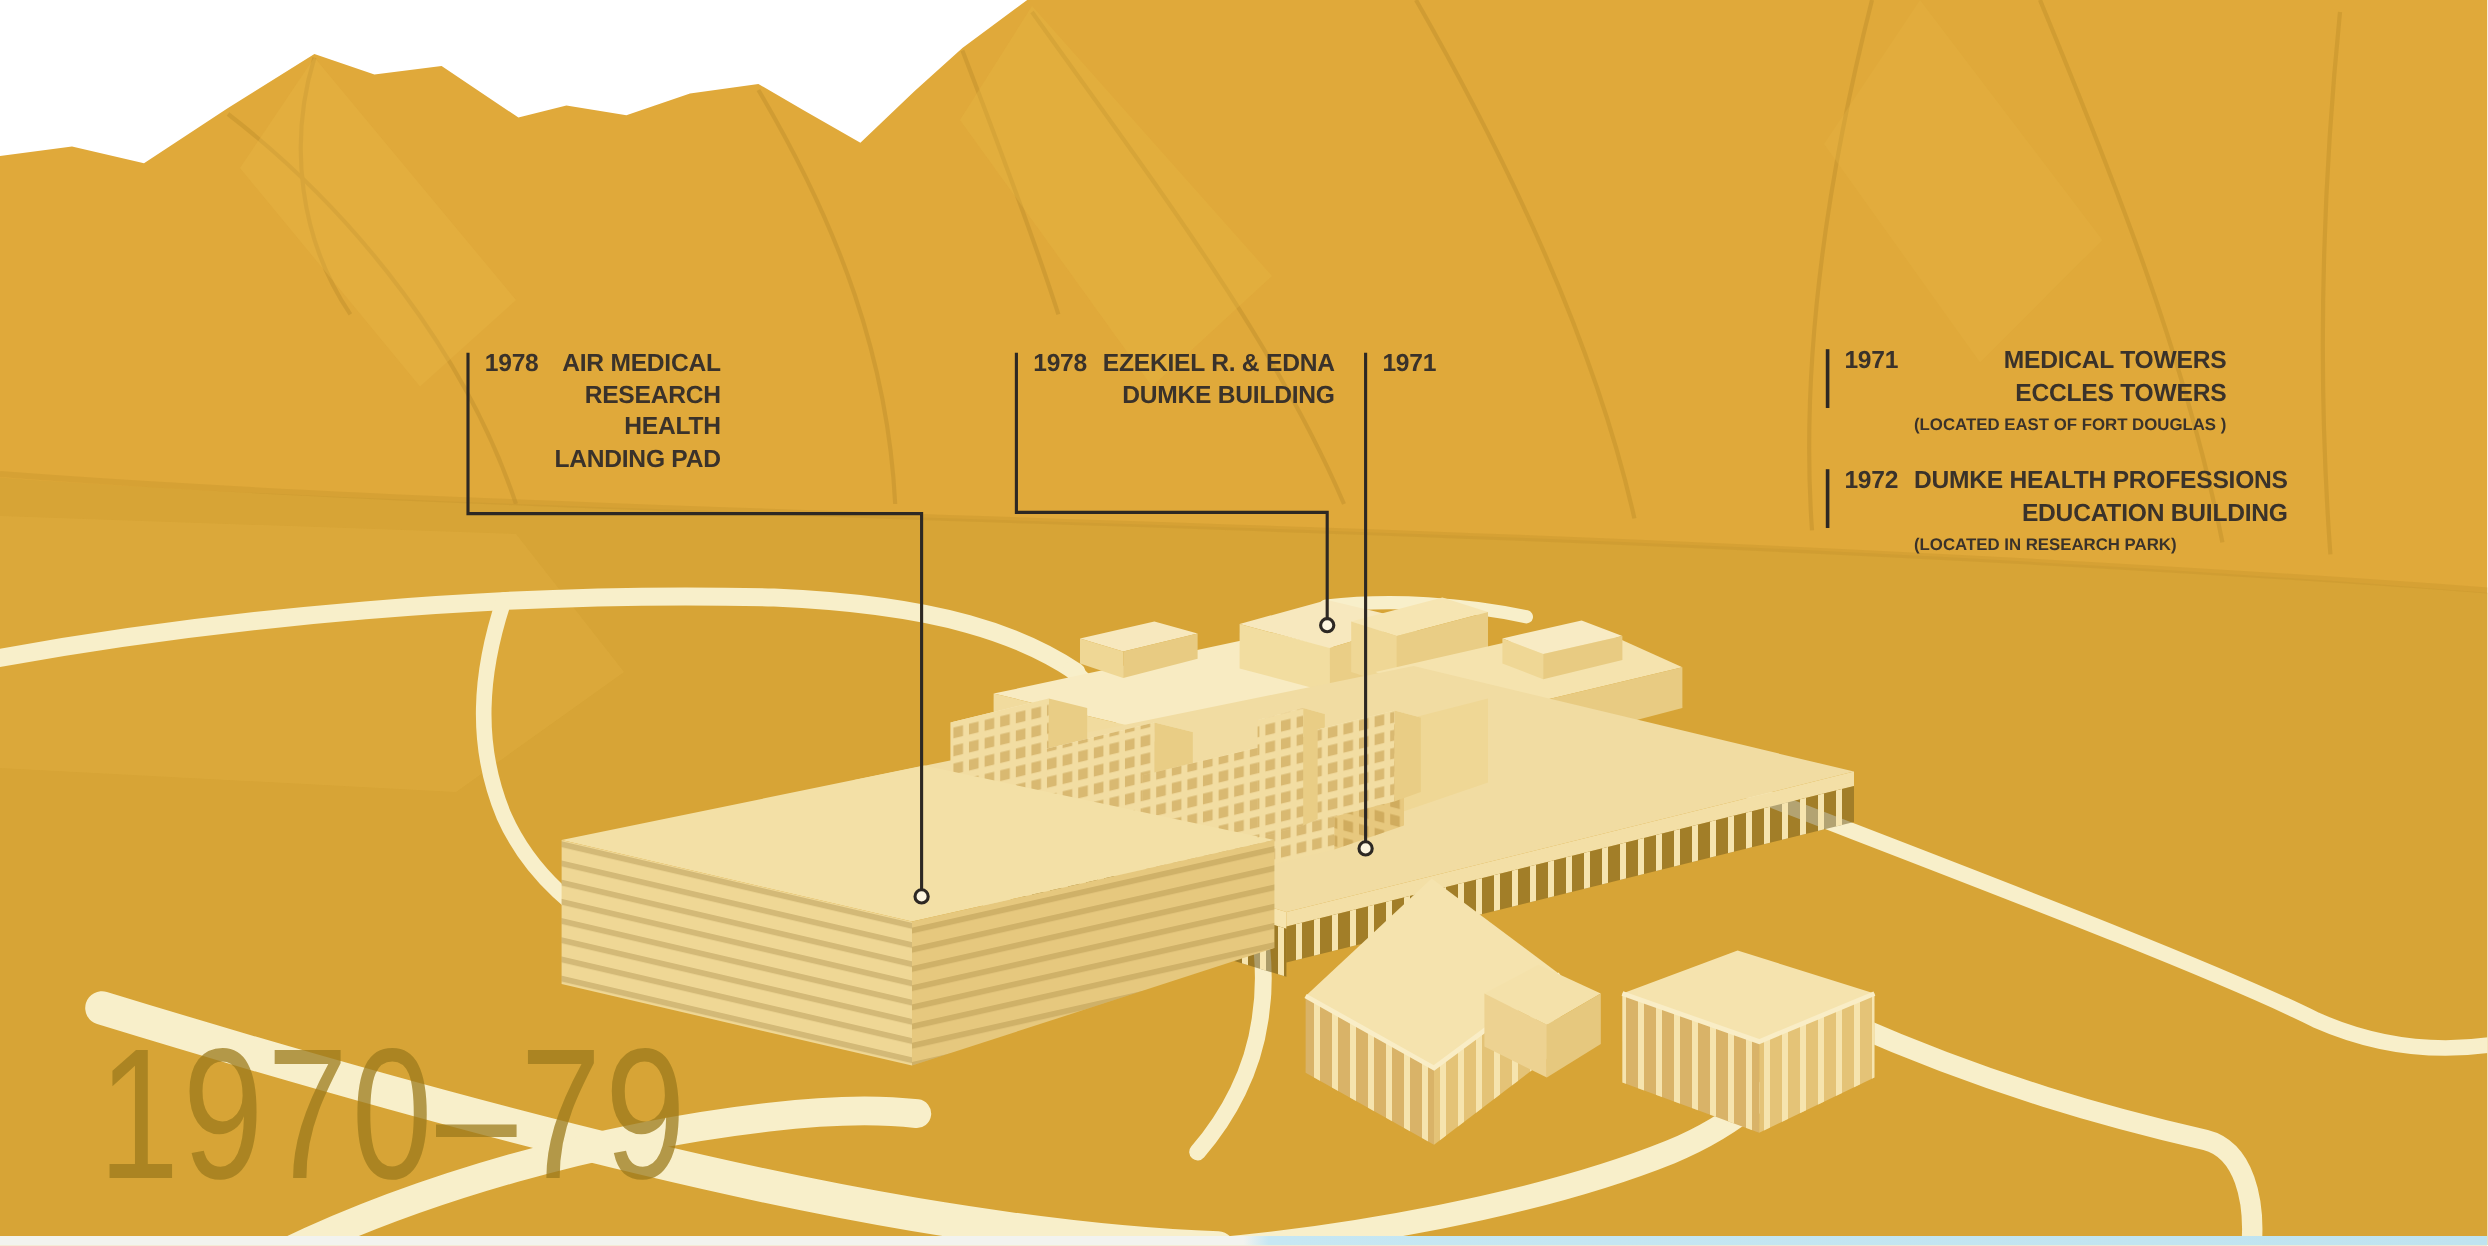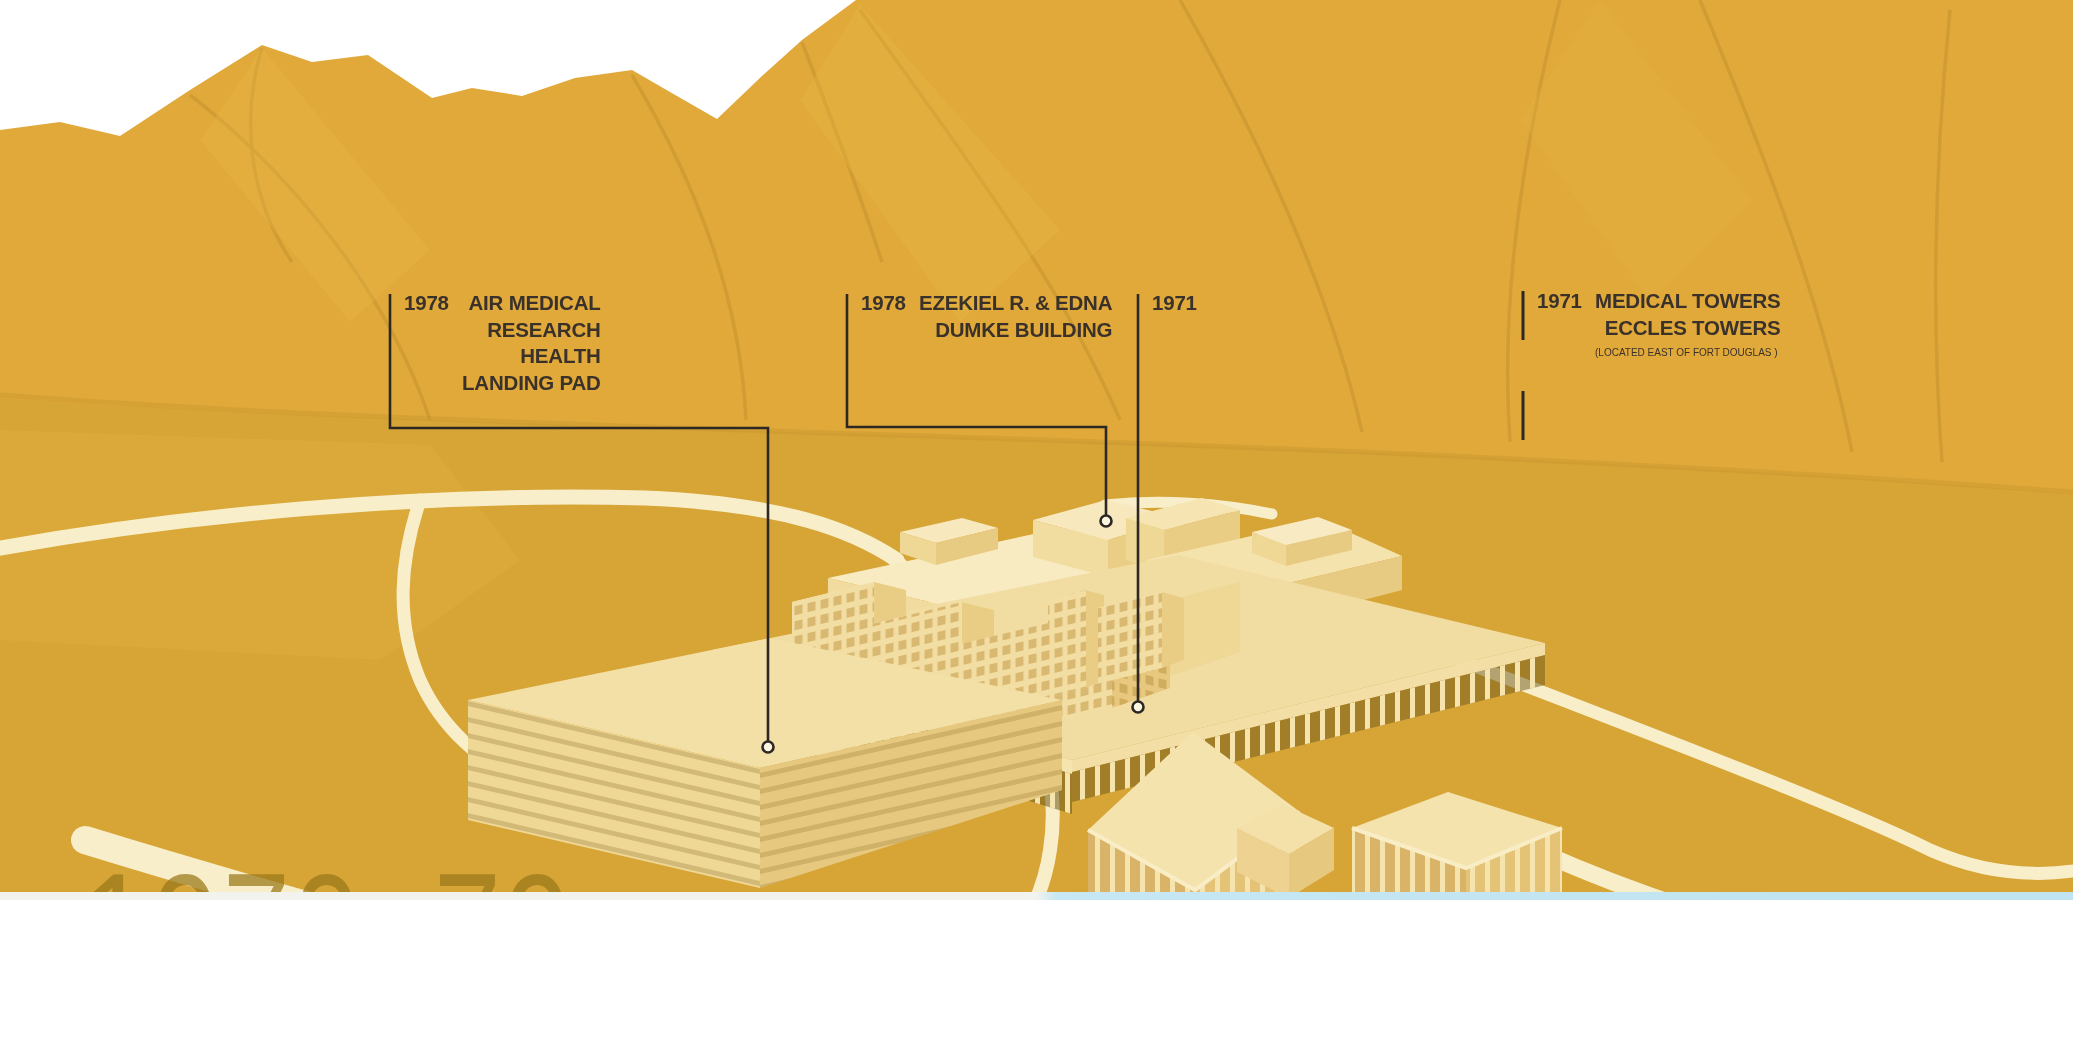--- a/index.html
+++ b/index.html
@@ -1,29 +1,29 @@
 <!DOCTYPE html>
 <html><head>
 <meta charset="utf-8">
 <style>
   html,body{margin:0;padding:0;background:#ffffff;}
   .stage{
-    position:relative;width:2073px;height:900px;overflow:hidden;
+    position:relative;width:2073px;height:1038px;overflow:hidden;
     font-family:"Liberation Sans",sans-serif;background:#ffffff;
   }
   .scene{position:absolute;left:0;top:0;width:2073px;height:1038px;}
   
   .ann{
     position:absolute;display:flex;align-items:flex-start;
     color:#3a322a;font-weight:700;font-size:20.5px;line-height:26.5px;
     letter-spacing:-0.2px;white-space:nowrap;z-index:5;
   }
   .ann .yr{width:46px;margin-right:12px;flex:0 0 auto;}
   .ann .tt .ln{display:block;text-align:right;}
-  .ann .note{display:block;font-weight:400;font-size:10px;line-height:18px;letter-spacing:0;margin-top:3px;}
+  .ann .note{display:block;font-weight:700;font-size:14px;line-height:18px;letter-spacing:0;margin-top:3px;}
   
   .period{
     position:absolute;left:82px;top:851px;z-index:4;
     font-size:155px;line-height:1;font-weight:400;letter-spacing:4px;
     color:#9c7a1c;opacity:0.74;transform:scaleX(0.78);transform-origin:left top;
     white-space:nowrap;
   }
   
   .next-edge{
     position:absolute;left:0;bottom:0;width:2073px;height:8px;z-index:6;
@@ -231,18 +231,26 @@
 
   <div class="ann" style="left:1537px;top:288px">
     <span class="yr">1971</span>
     <span class="tt">
       <span class="ln">MEDICAL TOWERS</span>
       <span class="ln">ECCLES TOWERS</span>
       <span class="note">(LOCATED EAST OF FORT DOUGLAS )</span>
     </span>
   </div>
 
+  <div class="ann" style="left:1537px;top:388px">
+    <span class="yr">1972</span>
+    <span class="tt">
+      <span class="ln">DUMKE HEALTH PROFESSIONS</span>
+      <span class="ln">EDUCATION BUILDING</span>
+      <span class="note">(LOCATED IN RESEARCH PARK)</span>
+    </span>
+  </div>
 
   <div class="period">1970–79</div>
 
   <div class="next-edge"></div>
 
 </div>
 
 </body></html>

